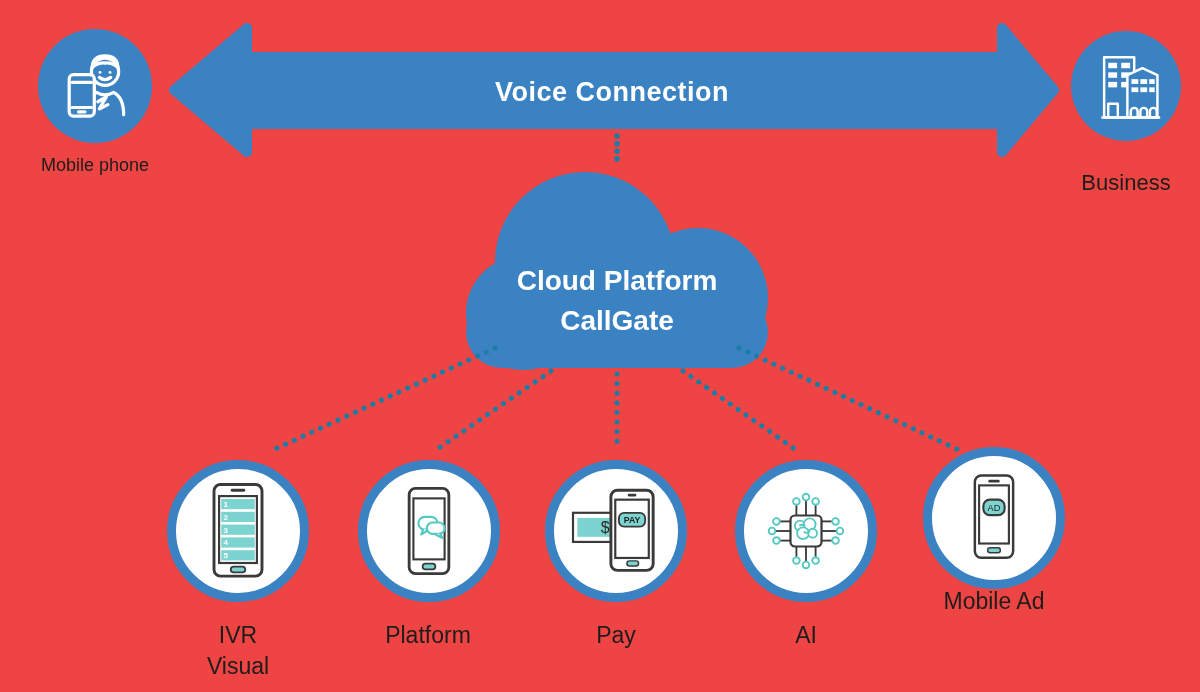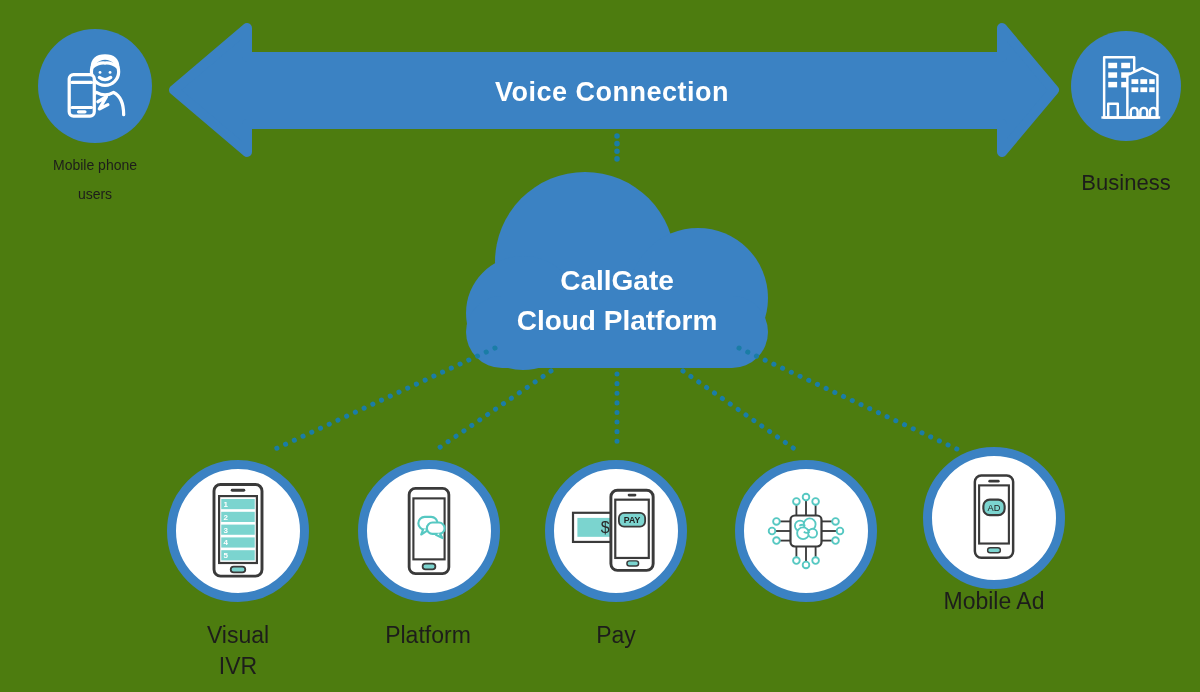--- a/index.html
+++ b/index.html
@@ -1,26 +1,26 @@
 <!DOCTYPE html>
 <html><head>
 <meta charset="utf-8">
 <style>
   html,body{margin:0;padding:0;background:#ffffff;}
   #canvas{
-    position:relative;width:1200px;height:692px;background:#4d7c0f;overflow:hidden;
+    position:relative;width:1200px;height:692px;background:#ef4444;overflow:hidden;
     font-family:"Liberation Sans", sans-serif;
   }
   .abs{position:absolute;}
   .endpoint-circle{
     position:absolute;border-radius:50%;background:#3b82c3;
     display:flex;align-items:center;justify-content:center;
   }
   .endpoint-label{
-    position:absolute;text-align:center;color:#1d1d1b;font-size:14px;line-height:29px;
+    position:absolute;text-align:center;color:#1d1d1b;font-size:18px;line-height:29px;
   }
   .service-circle{
     position:absolute;width:124px;height:124px;border:9px solid #3b82c3;border-radius:50%;
     background:#ffffff;display:flex;align-items:center;justify-content:center;
   }
   .service-label{
     position:absolute;text-align:center;color:#1d1d1b;font-size:23px;line-height:31px;
   }
   .arrow-label{
     position:absolute;left:302px;top:77px;width:620px;text-align:center;
@@ -59,22 +59,22 @@
       <line x1="551" y1="371" x2="433" y2="452"></line>
       <line x1="617" y1="374" x2="617" y2="450"></line>
       <line x1="683" y1="371" x2="799" y2="452"></line>
       <line x1="739" y1="348" x2="959" y2="450"></line>
     </g>
   </svg>
 
   <div class="arrow-label">Voice Connection</div>
 
   <div class="cloud-label">
+    <div>Cloud Platform</div>
     <div>CallGate</div>
-    <div>Cloud Platform</div>
   </div>
 
   <div class="endpoint-circle" style="left:38px;top:29px;width:114px;height:114px;">
     <svg width="86" height="86" viewBox="0 0 120 120">
       <g fill="none" stroke="#ffffff" stroke-width="4.5" stroke-linecap="round" stroke-linejoin="round">
         <circle cx="74" cy="40" r="19"></circle>
         <path d="M56,34 Q57,18 74,18 Q91,18 92,34 Q83,27 74,28 Q65,27 56,34 Z"></path>
         <path d="M66,48 Q74,54 82,48"></path>
         <path d="M48,100 Q48,76 62,69 Q74,76 86,69 Q100,76 100,100"></path>
         <path d="M64,82 L76,75 L66,92 L78,86"></path>
@@ -84,21 +84,20 @@
         <line x1="37" y1="96" x2="46" y2="96"></line>
       </g>
       <g fill="#ffffff">
         <circle cx="67" cy="41" r="2"></circle>
         <circle cx="81" cy="41" r="2"></circle>
       </g>
     </svg>
   </div>
   <div class="endpoint-label" style="left:10px;top:151px;width:170px;">
     <div>Mobile phone</div>
-    <div>users</div>
   </div>
 
   <div class="endpoint-circle" style="left:1071px;top:31px;width:110px;height:110px;">
     <svg width="82" height="82" viewBox="0 0 120 120">
       <g fill="none" stroke="#ffffff" stroke-width="3.6" stroke-linejoin="round">
         <rect x="28" y="18" width="44" height="88"></rect>
         <g fill="#ffffff" stroke="none">
           <rect x="34" y="26" width="13" height="8"></rect>
             <rect x="53" y="26" width="13" height="8"></rect>
           <rect x="34" y="40" width="13" height="8"></rect>
@@ -143,22 +142,22 @@
         <text x="35" y="37">1</text>
         <text x="35" y="54.6">2</text>
         <text x="35" y="72.2">3</text>
         <text x="35" y="89.8">4</text>
         <text x="35" y="107.4">5</text>
       </g>
       <rect x="45" y="119" width="20" height="8" rx="4" fill="#7bd4cf" stroke="#3a3a3a" stroke-width="2.5"></rect>
     </svg>
   </div>
   <div class="service-label" style="left:168px;top:620px;width:140px;">
+    <div>IVR</div>
     <div>Visual</div>
-    <div>IVR</div>
   </div>
 
   <div class="service-circle" style="left:358px;top:460px;">
     <svg width="78" height="100" viewBox="0 0 110 140">
       <rect x="27" y="10" width="56" height="120" rx="9" fill="#ffffff" stroke="#3a3a3a" stroke-width="4"></rect>
       <rect x="33" y="24" width="44" height="86" fill="none" stroke="#3a3a3a" stroke-width="3"></rect>
       <g fill="#ffffff" stroke="#56c8c2" stroke-width="3" stroke-linejoin="round">
         <rect x="40" y="50" width="27" height="18" rx="9"></rect>
         <path d="M47,67 l-3,8 l9,-6"></path>
         <rect x="52" y="58" width="25" height="16" rx="8"></rect>
@@ -218,20 +217,21 @@
       <g fill="#ffffff" stroke="#56c8c2" stroke-width="2.5">
         <circle cx="57" cy="58" r="7"></circle>
         <circle cx="70" cy="56" r="8"></circle>
         <circle cx="61" cy="68" r="8"></circle>
         <circle cx="74" cy="68" r="6"></circle>
         <path d="M56,58 q4,-3 8,0" fill="none"></path>
         <path d="M62,66 q4,3 8,0" fill="none"></path>
       </g>
     </svg>
   </div>
+  <div class="service-label" style="left:736px;top:620px;width:140px;"><span>AI</span></div>
 
   <div class="service-circle" style="left:923px;top:447px;">
     <svg width="78" height="100" viewBox="0 0 110 140">
       <rect x="28" y="10" width="54" height="116" rx="9" fill="#ffffff" stroke="#3a3a3a" stroke-width="3.5"></rect>
       <rect x="47" y="16" width="16" height="4" rx="2" fill="#3a3a3a"></rect>
       <rect x="34" y="24" width="42" height="82" fill="none" stroke="#3a3a3a" stroke-width="3"></rect>
       <rect x="40" y="44" width="30" height="22" rx="9" fill="#7bd4cf" stroke="#3a3a3a" stroke-width="3"></rect>
       <text x="55" y="60" text-anchor="middle" font-family="Liberation Sans, sans-serif" font-size="13" fill="#222222">AD</text>
       <rect x="46" y="112" width="18" height="7" rx="3.5" fill="#7bd4cf" stroke="#3a3a3a" stroke-width="2"></rect>
     </svg>

